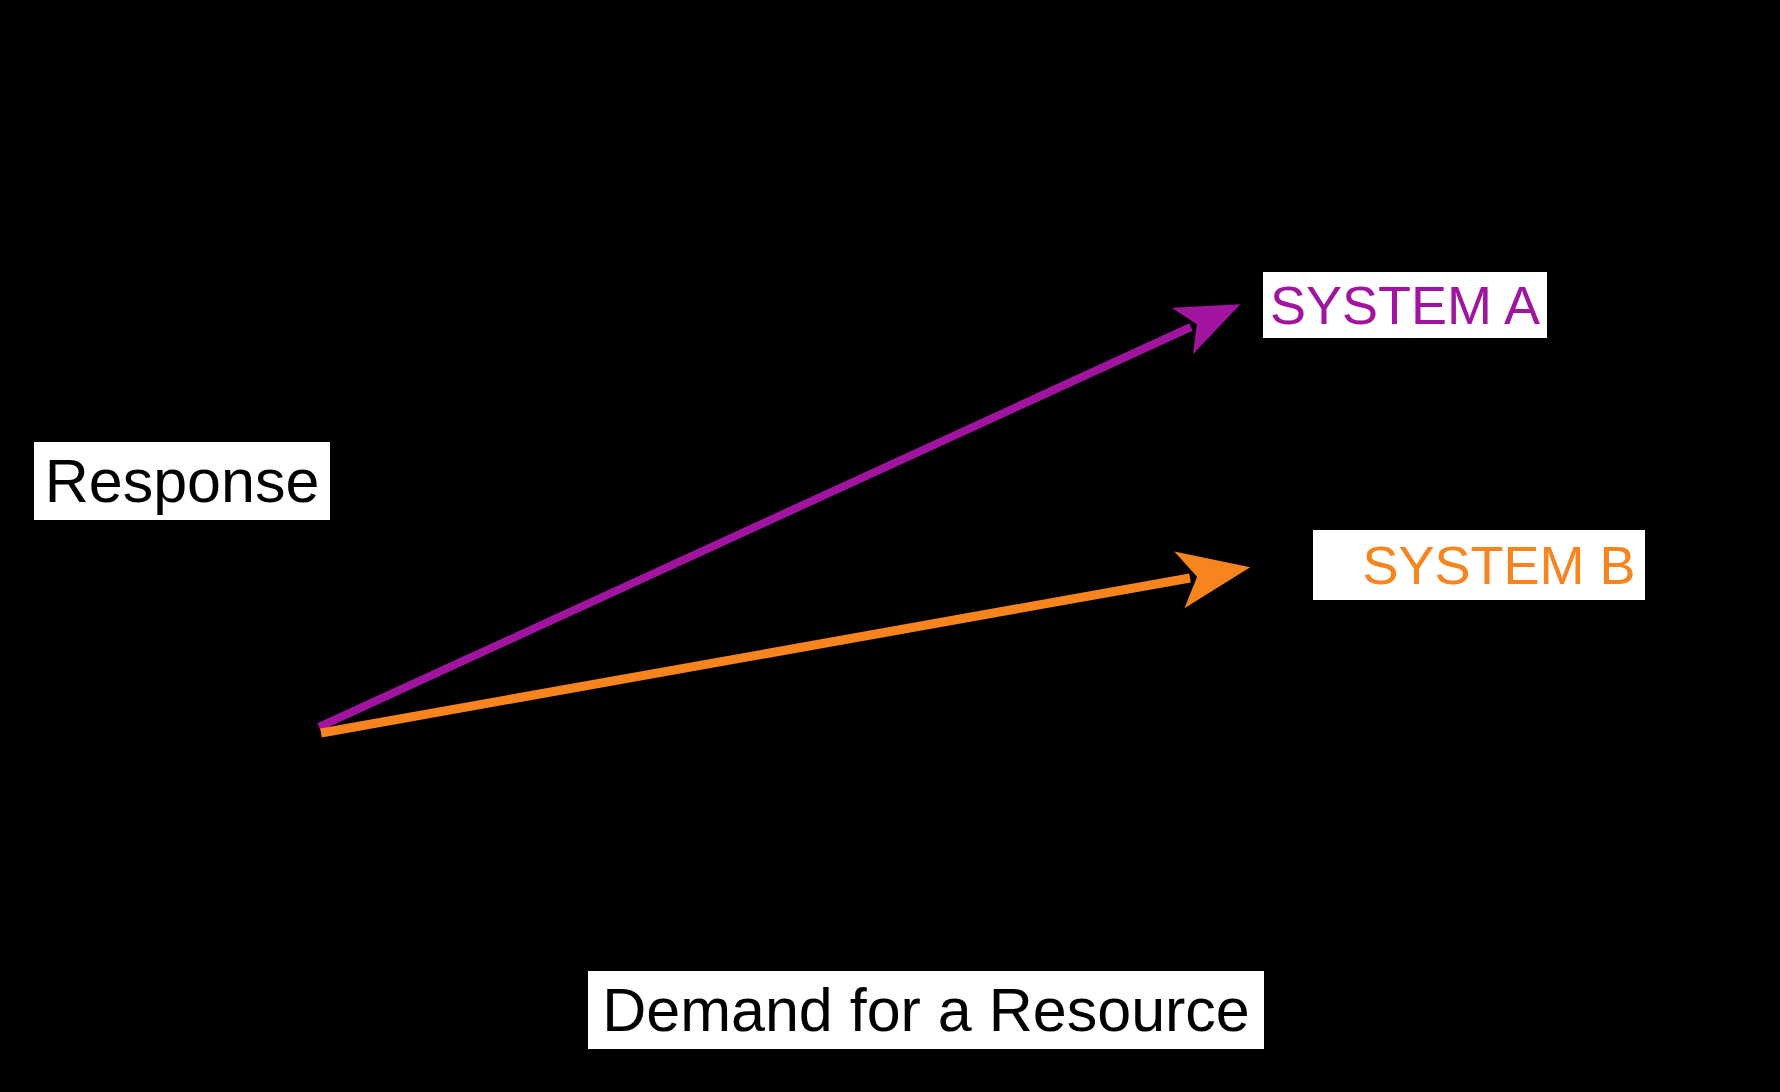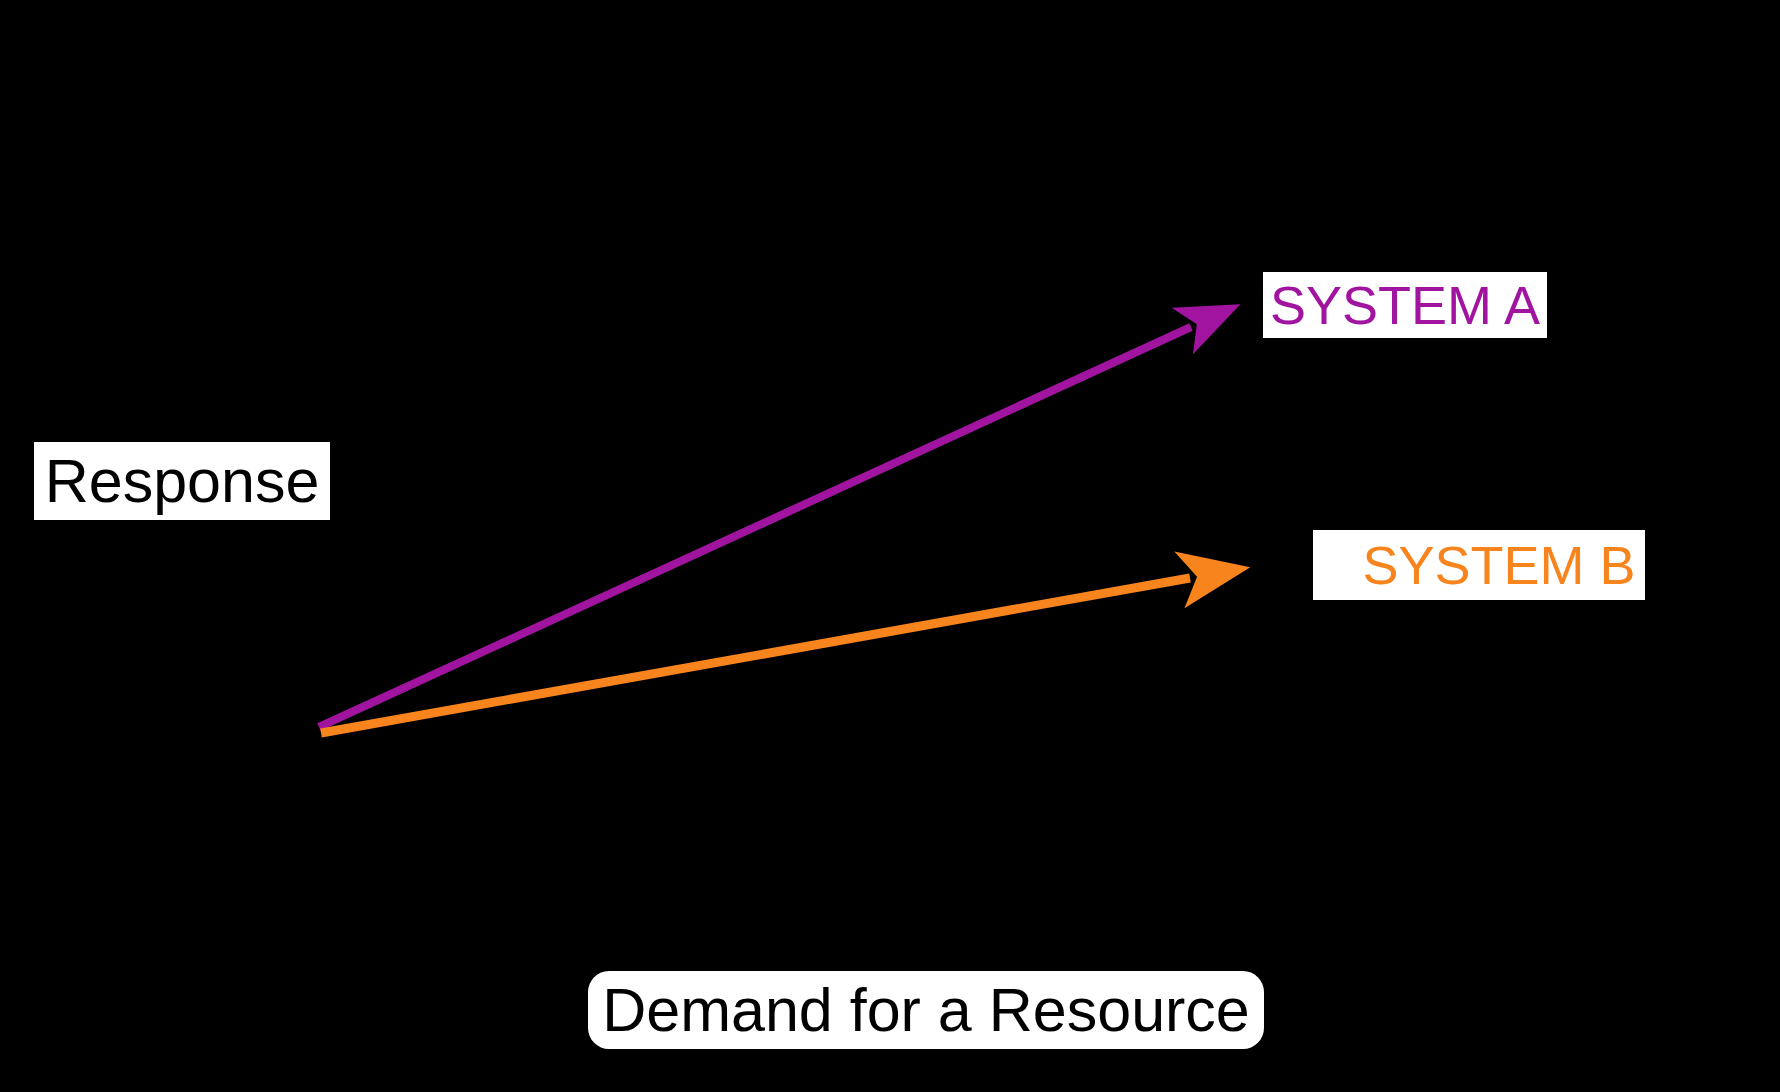--- a/index.html
+++ b/index.html
@@ -42,21 +42,20 @@
     left: 34px;
     top: 442px;
     width: 296px;
     height: 78px;
   }
   .label-demand {
     left: 588px;
     top: 971px;
     width: 676px;
     height: 78px;
-    border-radius: 21px;
   }
   .label-system-a {
     left: 1263px;
     top: 272px;
     width: 284px;
     height: 66px;
   }
   .label-system-b {
     left: 1313px;
     top: 530px;

